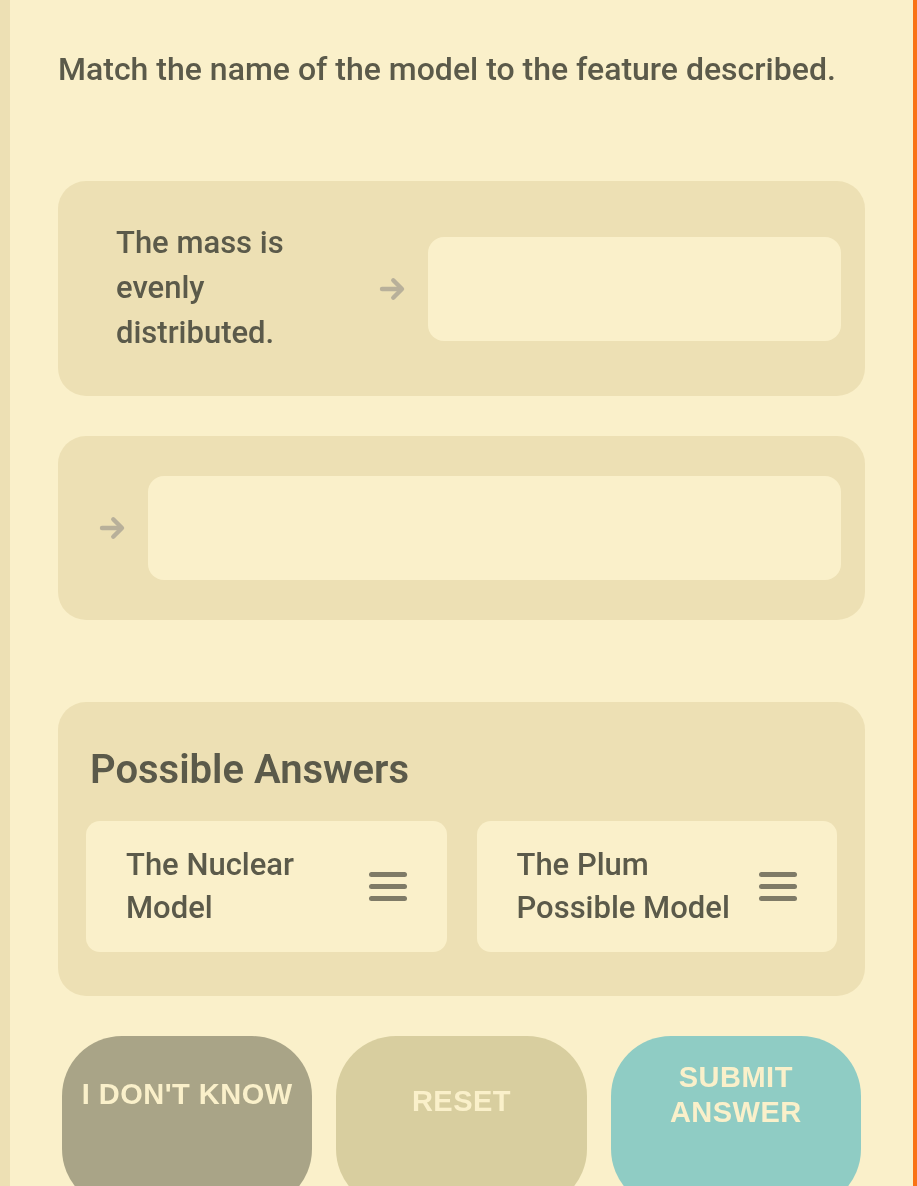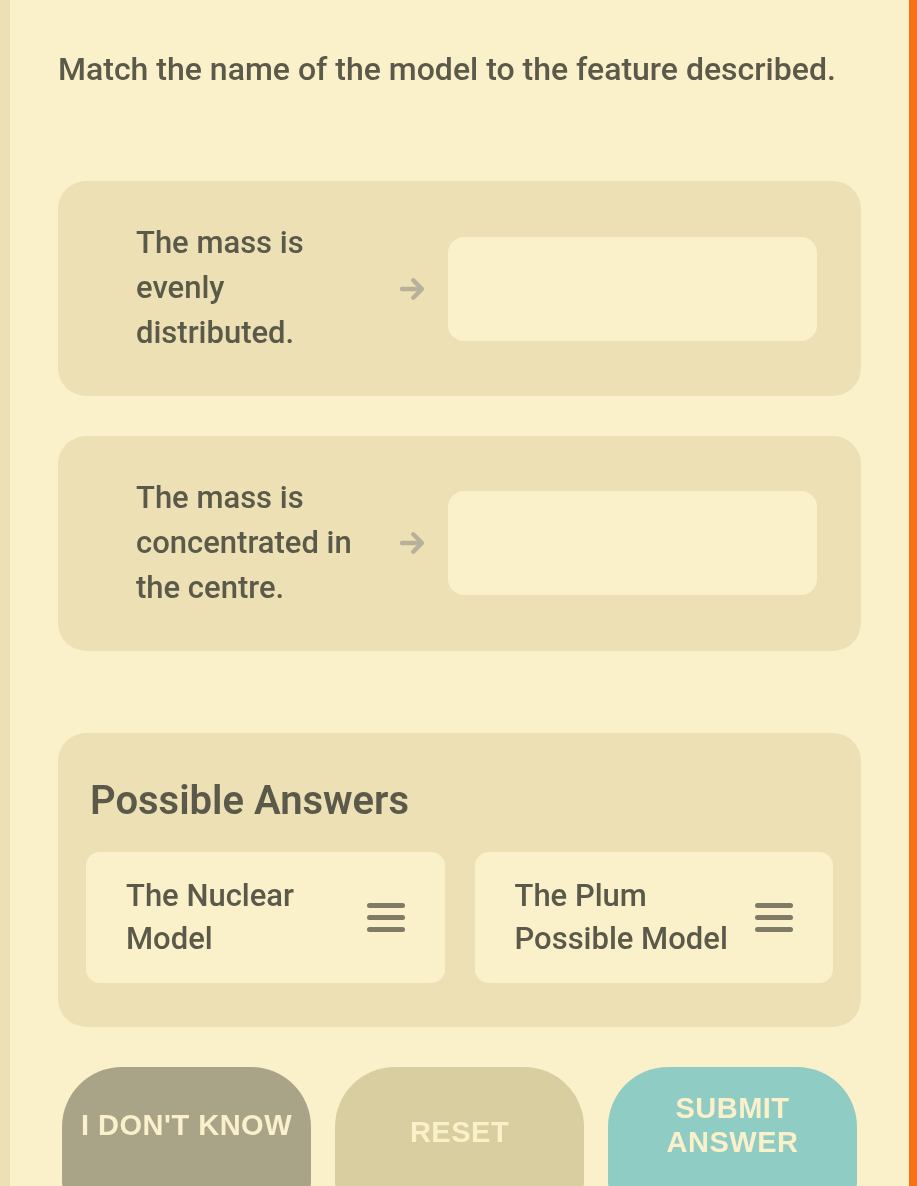--- a/index.html
+++ b/index.html
@@ -10,37 +10,37 @@
     body {
       font-family: -apple-system, BlinkMacSystemFont, "Segoe UI", Roboto, Helvetica, Arial, sans-serif;
       background: #faf0ca;
       width: 917px;
       height: 1186px;
       overflow: hidden;
     }
     .outer-frame {
       background: #faf0ca;
       border-left: 10px solid #ede0b4;
-      border-right: 8px solid #f97316;
+      border-right: 4px solid #f97316;
       height: 100%;
       padding: 48px 48px 0 48px;
       display: flex;
       flex-direction: column;
     }
     .question-text {
       font-size: 32px;
       font-weight: 500;
       color: #5b5a4a;
       line-height: 1.35;
       margin-bottom: 90px;
     }
     .match-row {
       background: #ede0b4;
       border-radius: 28px;
-      padding: 40px 44px;
+      padding: 40px 24px;
       margin-bottom: 40px;
       display: flex;
       align-items: center;
     }
     .match-prompt {
       font-size: 31px;
       font-weight: 500;
       color: #5b5a4a;
       line-height: 1.45;
       width: 280px;
@@ -153,21 +153,20 @@
     <div class="arrow">
       <svg width="30" height="30" viewBox="0 0 24 24" fill="none" stroke="currentColor" stroke-width="3.5" stroke-linecap="round" stroke-linejoin="round">
         <line x1="4" y1="12" x2="19" y2="12"></line>
         <polyline points="13 5 20 12 13 19"></polyline>
       </svg>
     </div>
     <div class="drop-slot"></div>
   </div>
 
   <div class="match-row">
-    <div class="match-prompt">The mass is concentrated in the centre.</div>
     <div class="arrow">
       <svg width="30" height="30" viewBox="0 0 24 24" fill="none" stroke="currentColor" stroke-width="3.5" stroke-linecap="round" stroke-linejoin="round">
         <line x1="4" y1="12" x2="19" y2="12"></line>
         <polyline points="13 5 20 12 13 19"></polyline>
       </svg>
     </div>
     <div class="drop-slot"></div>
   </div>
 
   <div class="possible-answers">

